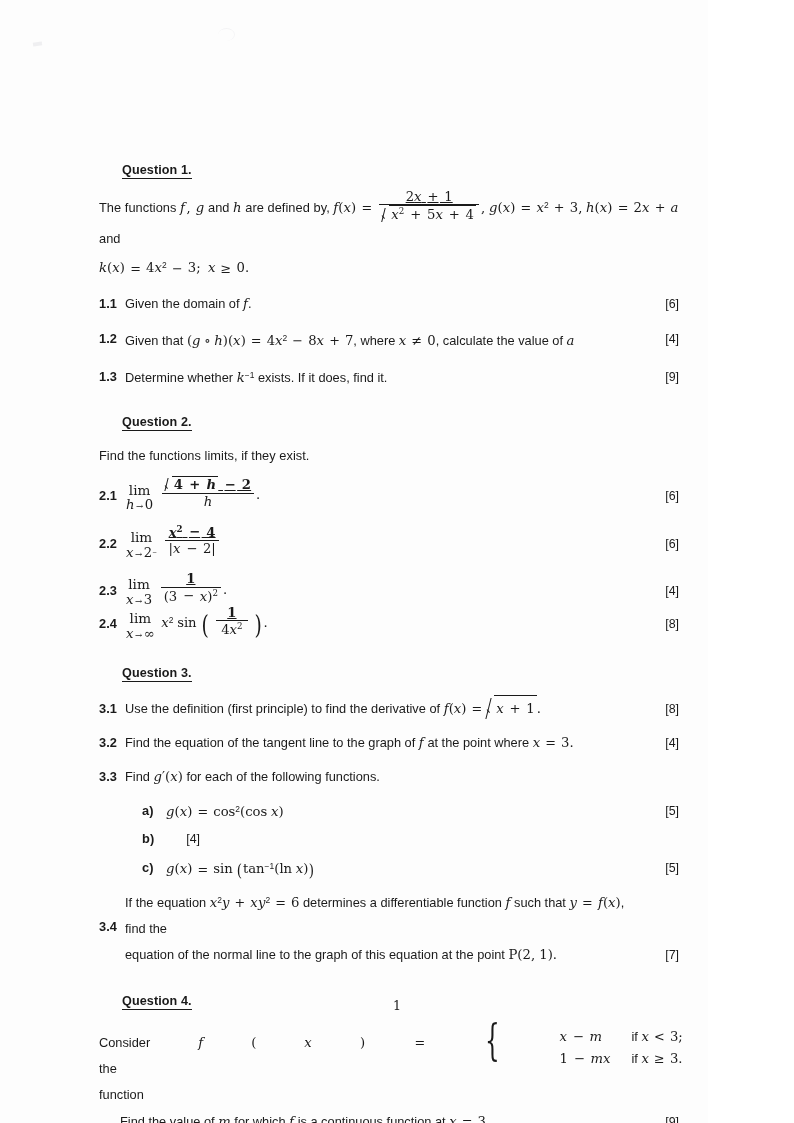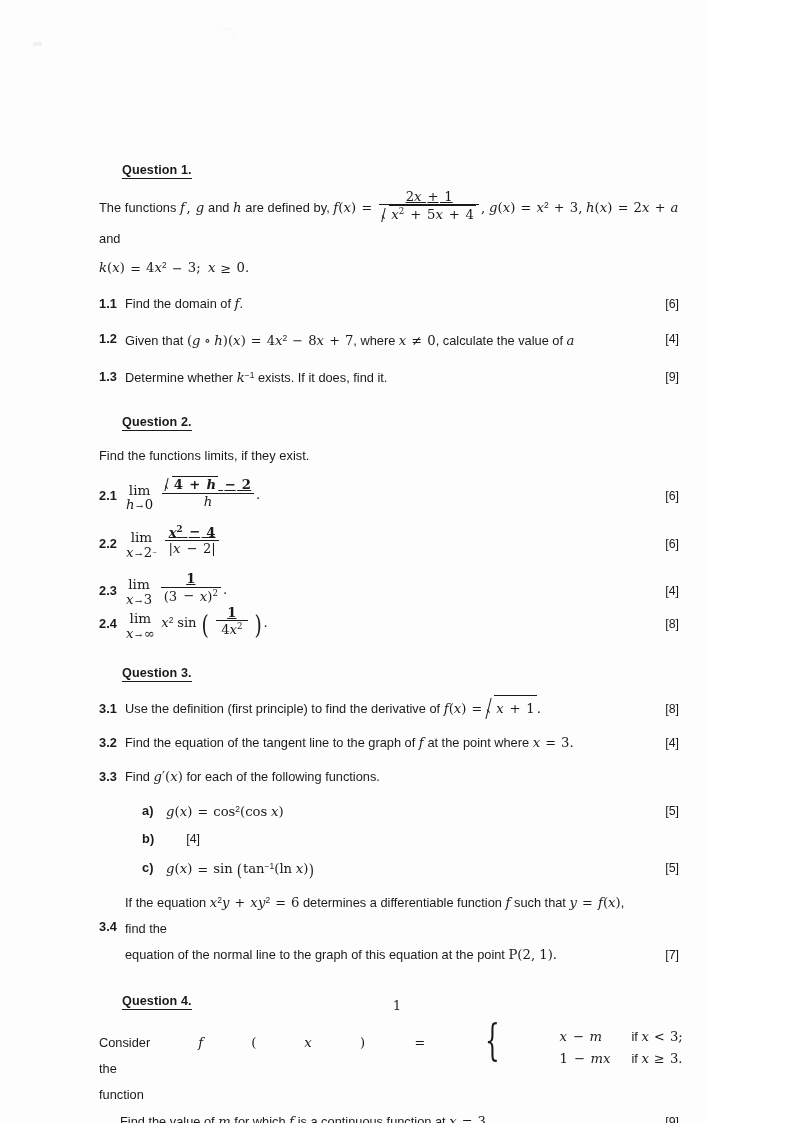--- a/index.html
+++ b/index.html
@@ -243,21 +243,21 @@
       <span class="m">g</span><span class="mr">(</span><span class="m">x</span><span class="mr">)</span> <span class="op">=</span> <span class="m">x</span><sup class="er">2</sup> <span class="op">+</span> <span class="mr">3,</span>
       <span class="m">h</span><span class="mr">(</span><span class="m">x</span><span class="mr">)</span> <span class="op">=</span> <span class="mr">2</span><span class="m">x</span> <span class="op">+</span> <span class="m">a</span><span> and</span>
       <br>
       <span class="m">k</span><span class="mr">(</span><span class="m">x</span><span class="mr">)</span> <span class="op">=</span> <span class="mr">4</span><span class="m">x</span><sup class="er">2</sup> <span class="op">−</span> <span class="mr">3;</span> &nbsp;<span class="m">x</span> <span class="op">≥</span> <span class="mr">0.</span>
     </div>
 
     <div style="height:9px"></div>
 
     <div class="item" style="margin-bottom:8px">
       <span class="num">1.1</span>
-      <span class="body"><span>Find the domain of </span><span class="m">f</span><span>.</span></span>
+      <span class="body"><span>Given the domain of </span><span class="m">f</span><span>.</span></span>
       <span class="marks">[6]</span>
     </div>
 
     <div class="item" style="margin-bottom:8px">
       <span class="num">1.2</span>
       <span class="body"><span>Given that </span><span class="mr">(</span><span class="m">g</span> <span class="mr">∘</span> <span class="m">h</span><span class="mr">)(</span><span class="m">x</span><span class="mr">)</span> <span class="op">=</span> <span class="mr">4</span><span class="m">x</span><sup class="er">2</sup> <span class="op">−</span> <span class="mr">8</span><span class="m">x</span> <span class="op">+</span> <span class="mr">7</span><span>, where </span><span class="m">x</span> <span class="op">≠</span> <span class="mr">0</span><span>, calculate the value of </span><span class="m">a</span></span>
       <span class="marks">[4]</span>
     </div>
 
     <div class="item">

